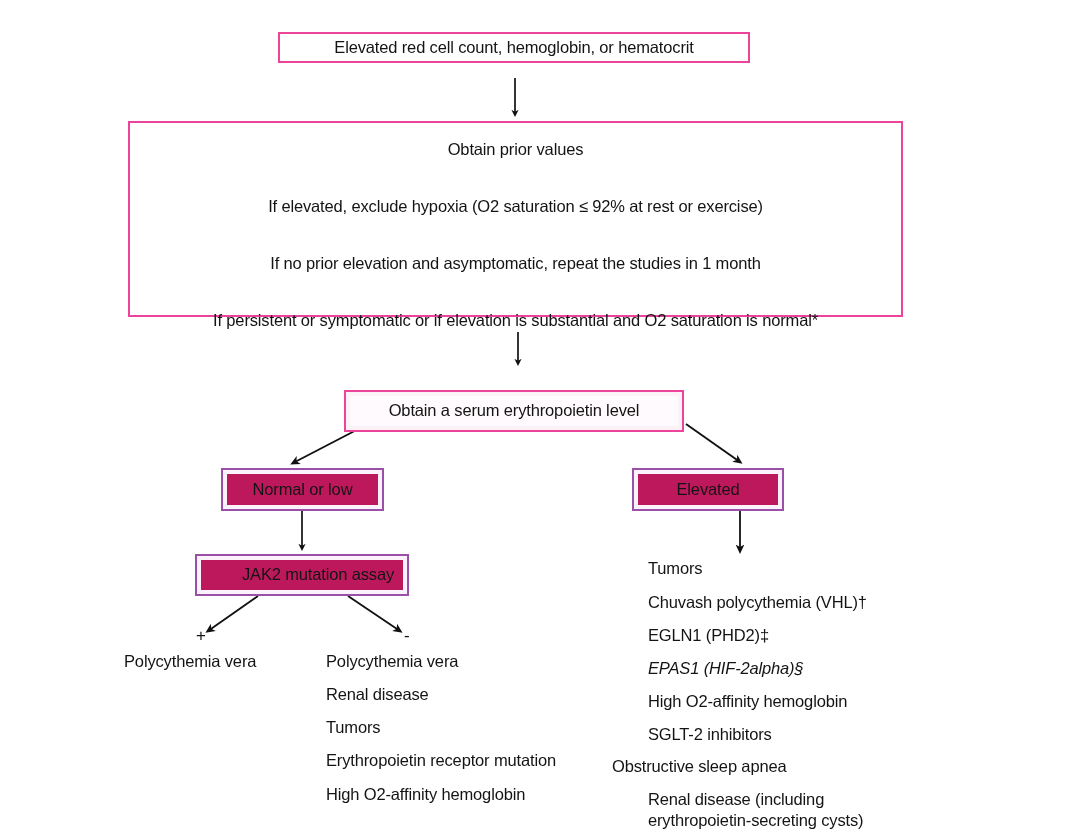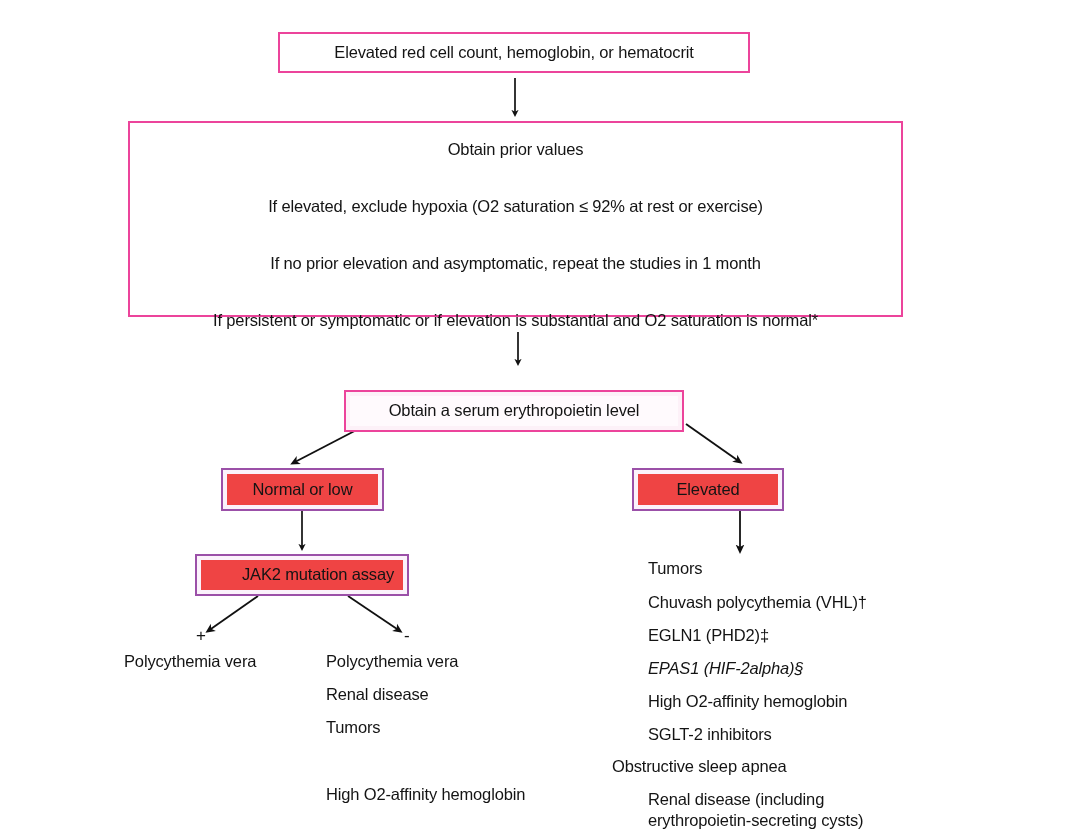--- a/index.html
+++ b/index.html
@@ -30,21 +30,21 @@
     font-size: 16.5px;
     line-height: 1.2;
     letter-spacing: -0.15px;
     color: #141414;
   }
   .node.pink {
     border: 2.5px solid #ec449b;
   }
   .node.purple {
     border: 2px solid #9b50a8;
-    background: #ef4444;
+    background: #be185d;
     box-shadow: inset 0 0 0 4px #fbf2fb;
   }
   .node.pink-soft {
     border: 2.5px solid #ec449b;
     background: #fffafd;
     box-shadow: inset 0 0 0 4px #fdf1f8;
   }
   .panel {
     position: absolute;
     box-sizing: border-box;
@@ -114,21 +114,21 @@
 
     <line x1="302" y1="511" x2="302" y2="549" stroke="#111111" stroke-width="1.7" marker-end="url(#ah)"></line>
 
     <line x1="258" y1="596" x2="208" y2="631" stroke="#111111" stroke-width="1.8" marker-end="url(#ahd)"></line>
 
     <line x1="348" y1="596" x2="400" y2="631" stroke="#111111" stroke-width="1.8" marker-end="url(#ahd)"></line>
 
     <line x1="740" y1="511" x2="740" y2="551" stroke="#111111" stroke-width="1.8" marker-end="url(#ahd)"></line>
   </svg>
 
-  <div class="node pink" style="left:278px; top:32px; width:472px; height:41px;">
+  <div class="node pink" style="left:278px; top:32px; width:472px; height:31px;">
     <span>Elevated red cell count, hemoglobin, or hematocrit</span>
   </div>
 
   <div class="panel" style="left:128px; top:121px; width:775px; height:196px;">
     <div class="panel-line" style="top:17px;">Obtain prior values</div>
     <div class="panel-line" style="top:74px;">If elevated, exclude hypoxia (O2 saturation ≤ 92% at rest or exercise)</div>
     <div class="panel-line" style="top:131px;">If no prior elevation and asymptomatic, repeat the studies in 1 month</div>
     <div class="panel-line" style="top:188px;">If persistent or symptomatic or if elevation is substantial and O2 saturation is normal*</div>
   </div>
 
@@ -150,20 +150,21 @@
 
   <div class="sign" style="left:196px; top:626px;">+</div>
 
   <div class="sign" style="left:404px; top:626px;">-</div>
 
   <div class="free-text" style="left:124px; top:651px;">Polycythemia vera</div>
 
   <div class="free-text" style="left:326px; top:651px;">Polycythemia vera</div>
   <div class="free-text" style="left:326px; top:684px;">Renal disease</div>
   <div class="free-text" style="left:326px; top:717px;">Tumors</div>
+  <div class="free-text" style="left:326px; top:750px;">Erythropoietin receptor mutation</div>
   <div class="free-text" style="left:326px; top:784px;">High O2-affinity hemoglobin</div>
 
   <div class="free-text" style="left:648px; top:558px;">Tumors</div>
   <div class="free-text" style="left:648px; top:592px;">Chuvash polycythemia (VHL)†</div>
   <div class="free-text" style="left:648px; top:625px;">EGLN1 (PHD2)‡</div>
   <div class="free-text" style="left:648px; top:658px;font-style:italic;">EPAS1 (HIF-2alpha)§</div>
   <div class="free-text" style="left:648px; top:691px;">High O2-affinity hemoglobin</div>
   <div class="free-text" style="left:648px; top:724px;">SGLT-2 inhibitors</div>
   <div class="free-text" style="left:612px; top:756px;">Obstructive sleep apnea</div>
   <div class="free-text" style="left:648px; top:789px;">Renal disease (including

